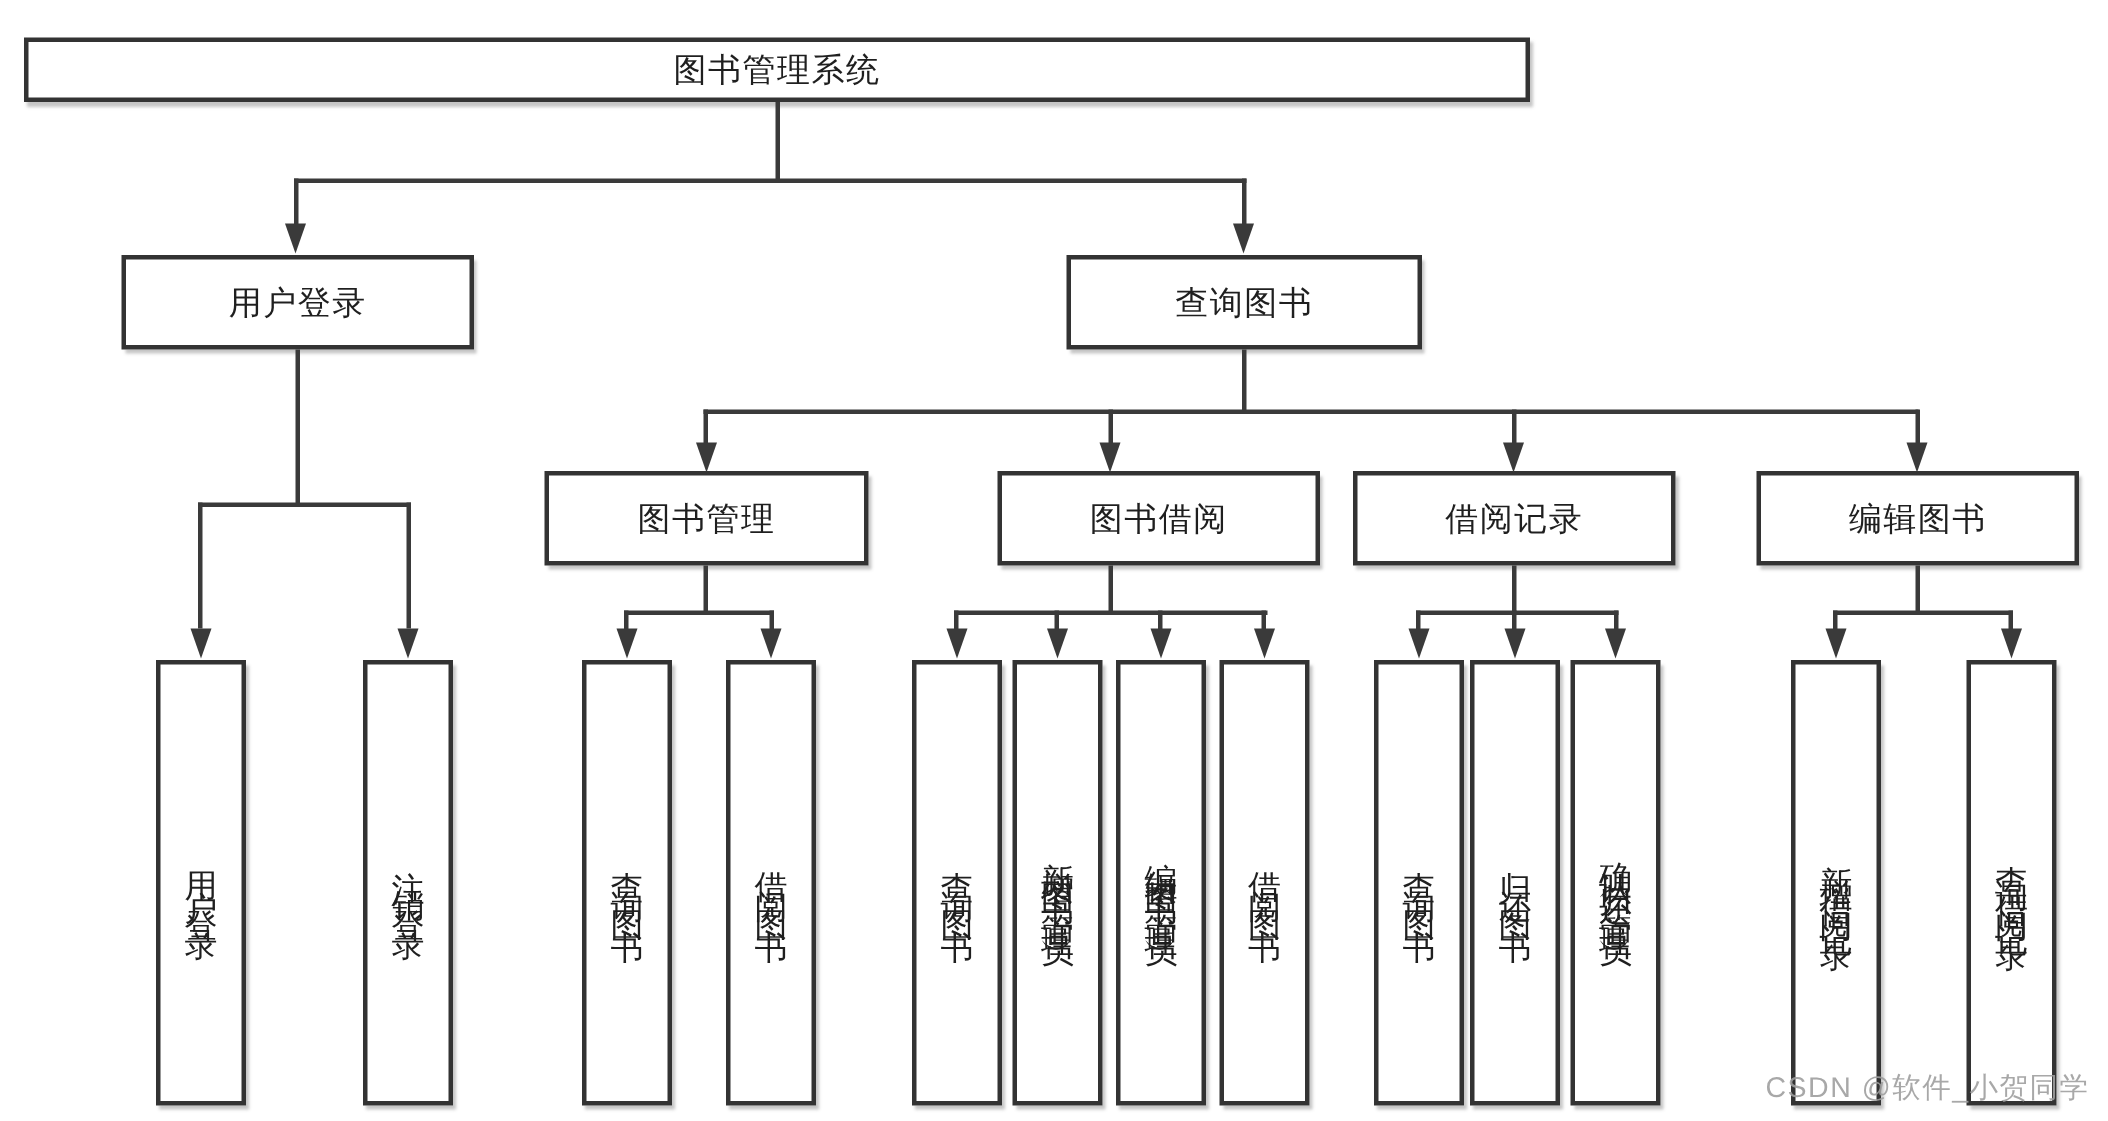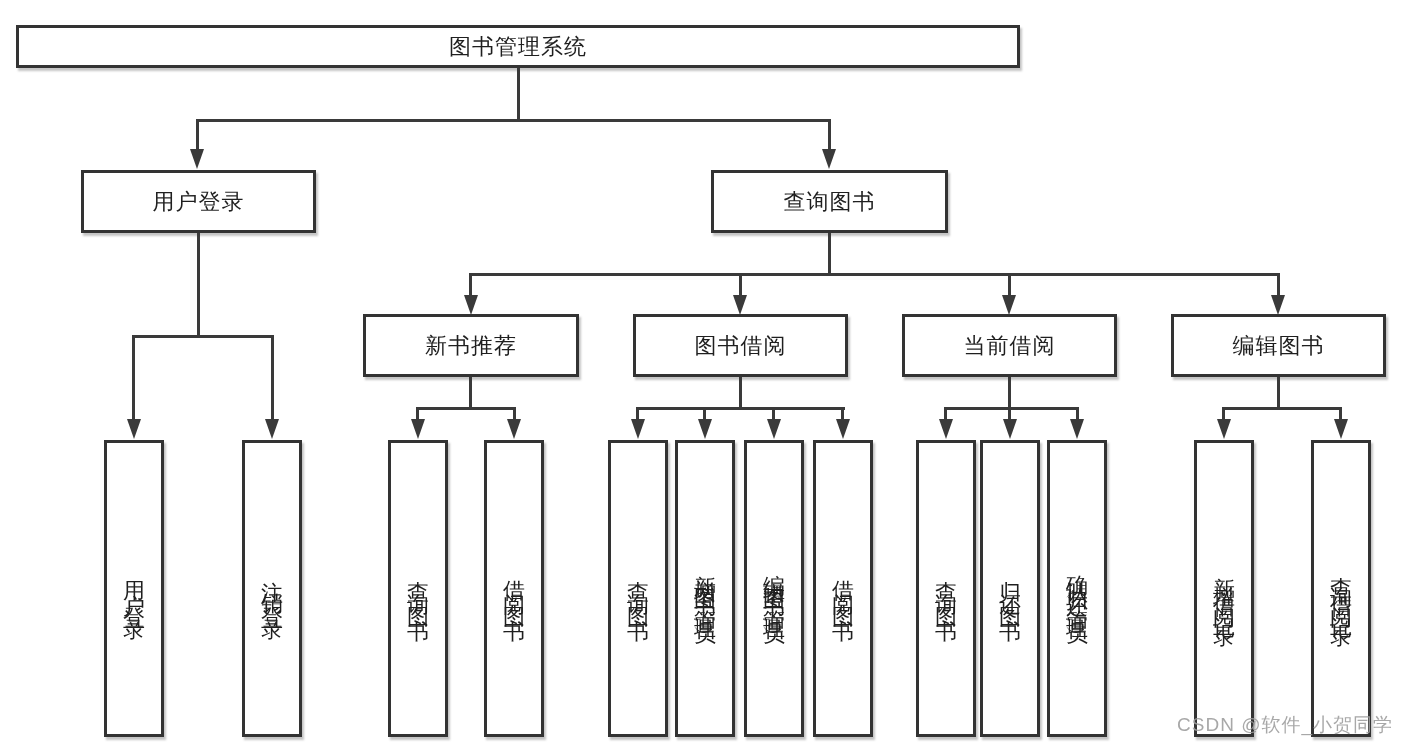--- a/index.html
+++ b/index.html
@@ -66,27 +66,27 @@
   </div>
 
   <div class="box" style="left:81px;top:170px;width:235px;height:63px;">
     <span>用户登录</span>
   </div>
   <div class="box" style="left:711px;top:170px;width:237px;height:63px;">
     <span>查询图书</span>
   </div>
 
   <div class="box" style="left:363px;top:314px;width:216px;height:63px;">
-    <span>新书推荐</span>
+    <span>图书管理</span>
   </div>
-  <div class="box" style="left:633px;top:314px;width:215px;height:63px;">
+  <div class="box" style="left:665px;top:314px;width:215px;height:63px;">
     <span>图书借阅</span>
   </div>
   <div class="box" style="left:902px;top:314px;width:215px;height:63px;">
-    <span>当前借阅</span>
+    <span>借阅记录</span>
   </div>
   <div class="box" style="left:1171px;top:314px;width:215px;height:63px;">
     <span>编辑图书</span>
   </div>
 
   <div class="vbox sp-lg" style="left:104px;top:440px;width:60px;height:297px;">
     <span>用户登录</span>
   </div>
   <div class="vbox sp-lg" style="left:242px;top:440px;width:60px;height:297px;">
     <span>注销登录</span>

